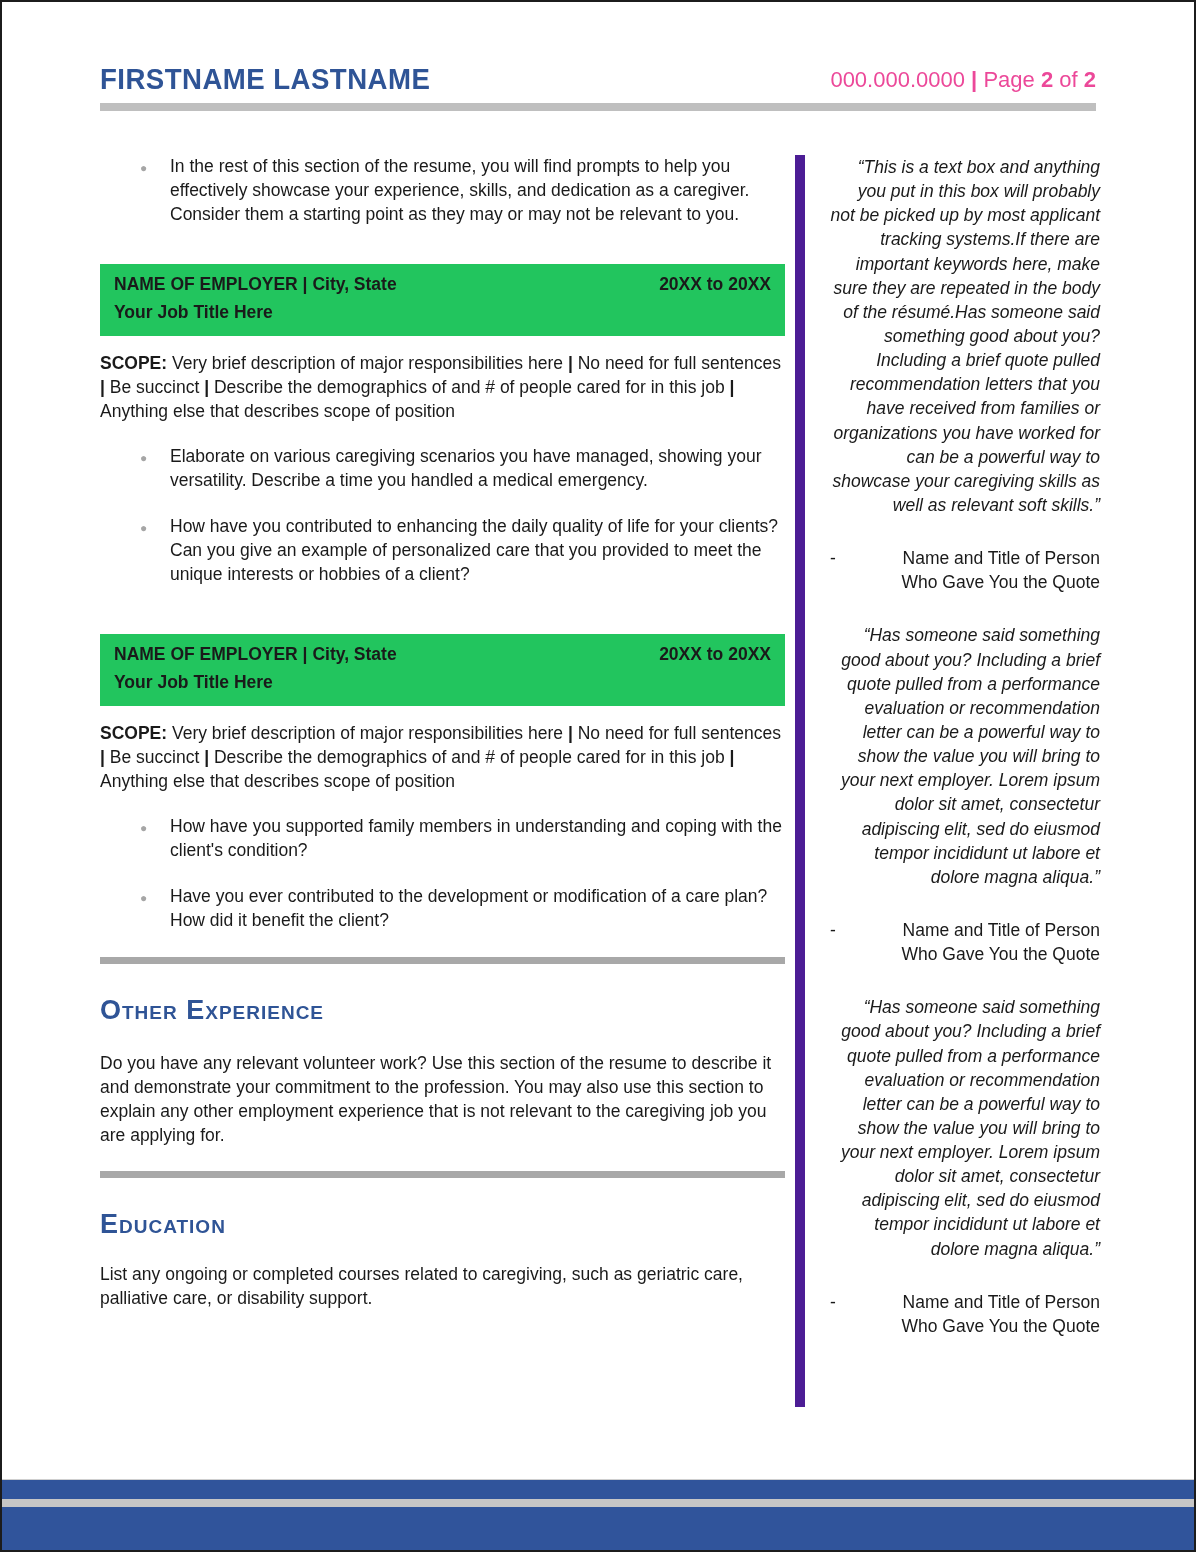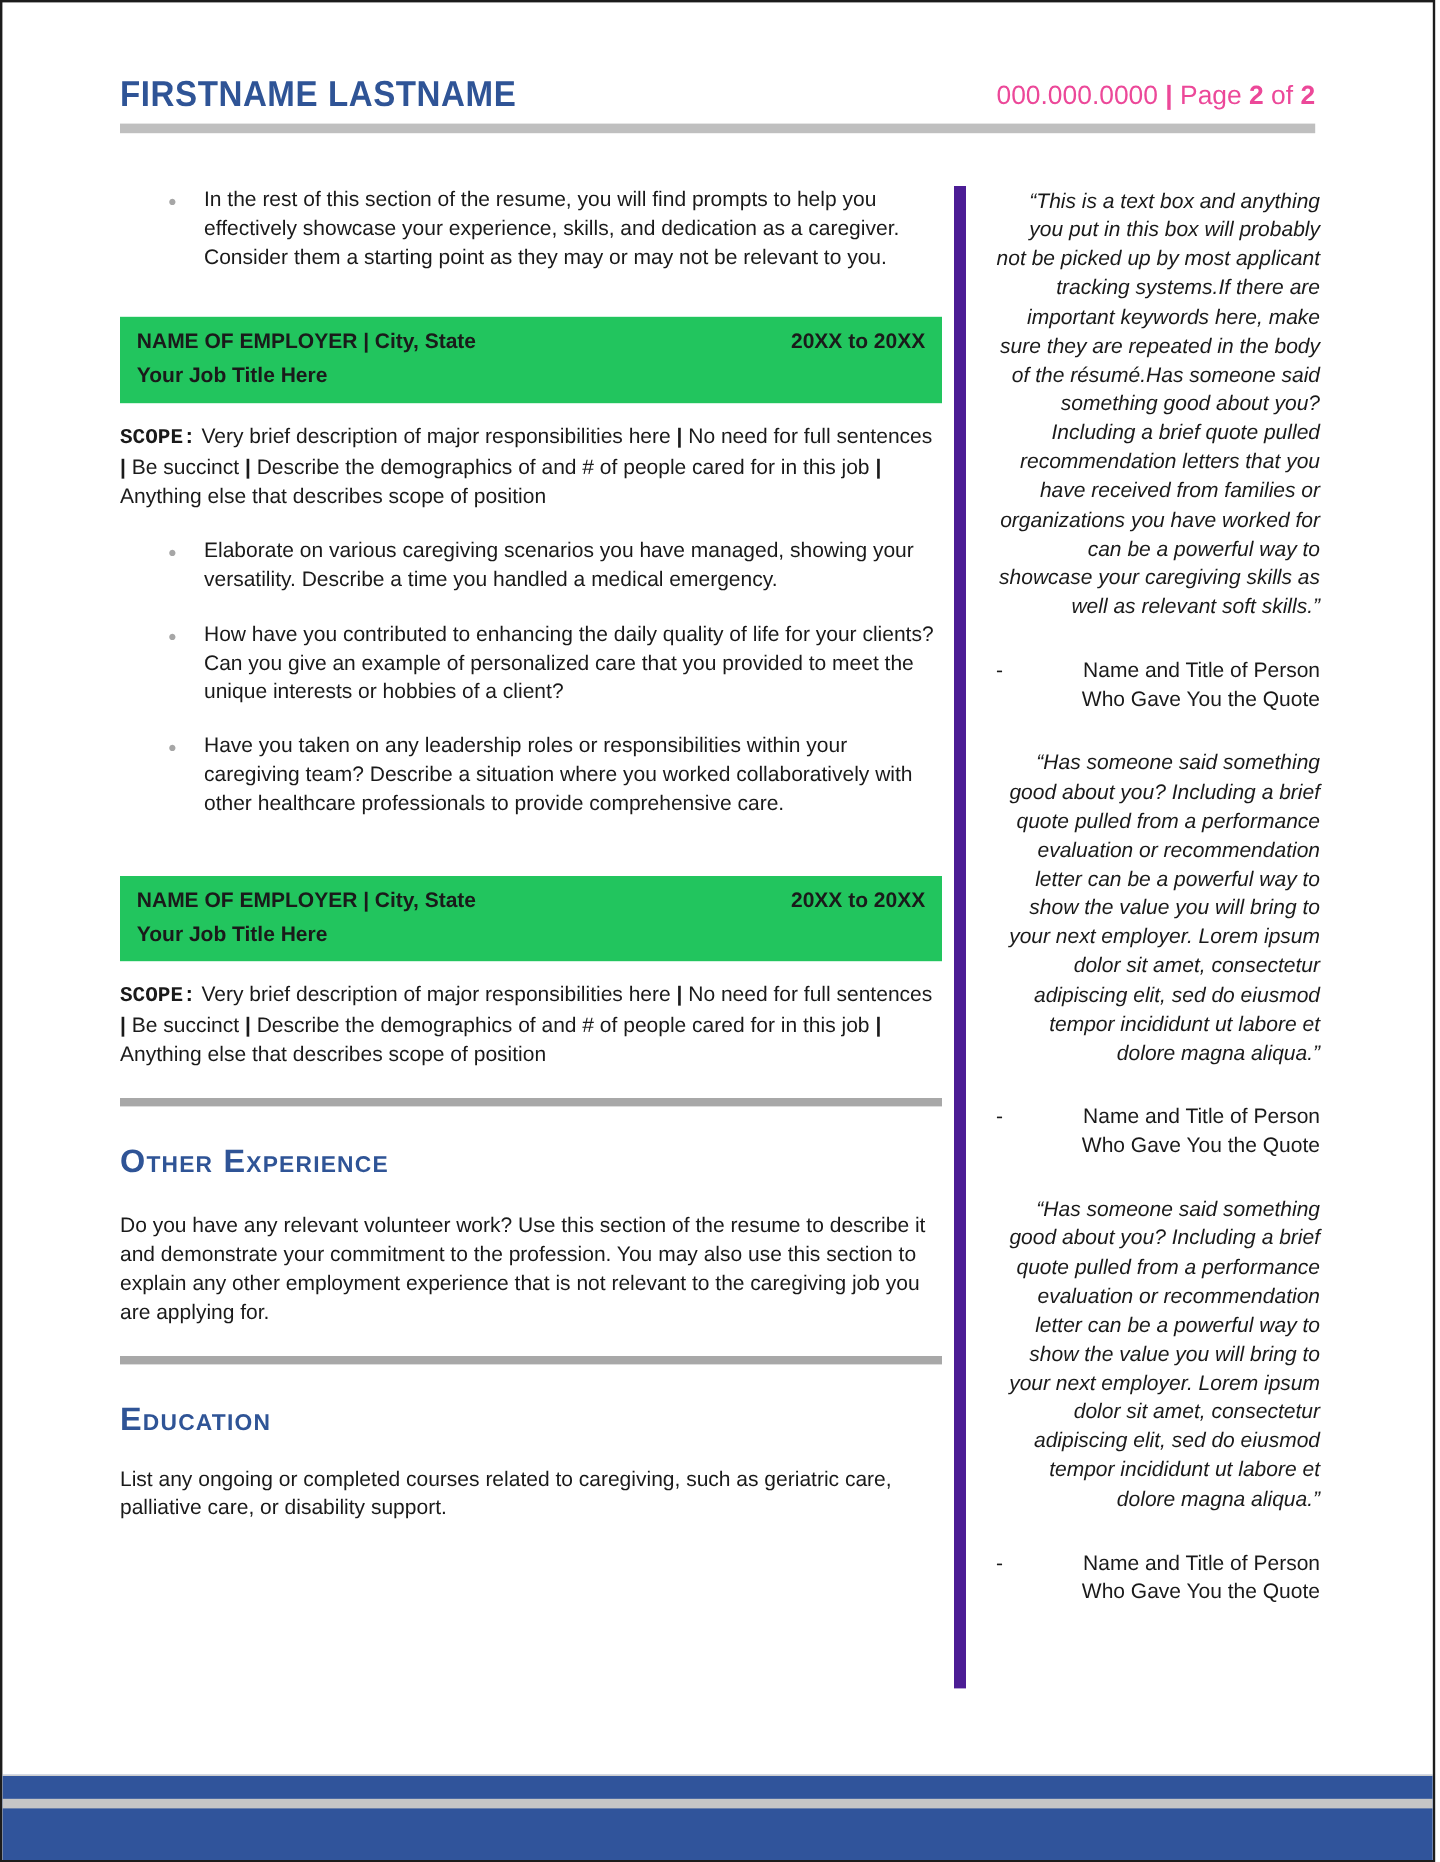--- a/index.html
+++ b/index.html
@@ -47,21 +47,21 @@
   ul.bullets.first li:first-child { margin-top:0; }
 
   .employer-block {
     background:#22c55e; margin-top:38px;
     padding:9px 14px 11px 14px;
   }
   .emp-row { display:flex; justify-content:space-between; font-weight:bold; }
   .emp-title { font-weight:bold; margin-top:4px; }
 
   .scope { margin:16px 0 0 0; }
-  .scope-label { font-weight:bold;font-family:Liberation Mono, monospace; }
+  .scope-label { font-weight:bold; }
   .pipe { font-weight:bold; }
 
   .divider { height:7px; background:#A8A8A8; margin-top:24px; }
 
   .section-title {
     margin:28px 0 0 0;
     font-size:27px; font-weight:bold; color:#2F5496;
     font-variant:small-caps; letter-spacing:1px;
   }
   .body-par { margin:24px 0 0 0; }
@@ -122,36 +122,39 @@
       </div>
 
       <p class="scope">
         <span class="scope-label">SCOPE:</span>
         <span>Very brief description of major responsibilities here <span class="pipe">|</span> No need for full sentences <span class="pipe">|</span> Be succinct <span class="pipe">|</span> Describe the demographics of and # of people cared for in this job <span class="pipe">|</span> Anything else that describes scope of position</span>
       </p>
 
       <ul class="bullets">
         <li>Elaborate on various caregiving scenarios you have managed, showing your versatility. Describe a time you handled a medical emergency.</li>
         <li>How have you contributed to enhancing the daily quality of life for your clients? Can you give an example of personalized care that you provided to meet the unique interests or hobbies of a client?</li>
-        <li>Have you taken on any leadership roles or responsibilities within your caregiving team? Describe a situation where you worked collaboratively with other healthcare professionals to provide comprehensive care.</li>
       </ul>
 
       <div class="employer-block" style="margin-top:48px;">
         <div class="emp-row">
           <span>NAME OF EMPLOYER | City, State</span>
           <span>20XX to 20XX</span>
         </div>
         <div class="emp-title">Your Job Title Here</div>
       </div>
 
       <p class="scope">
         <span class="scope-label">SCOPE:</span>
         <span>Very brief description of major responsibilities here <span class="pipe">|</span> No need for full sentences <span class="pipe">|</span> Be succinct <span class="pipe">|</span> Describe the demographics of and # of people cared for in this job <span class="pipe">|</span> Anything else that describes scope of position</span>
       </p>
 
+      <ul class="bullets">
+        <li>How have you supported family members in understanding and coping with the client's condition?</li>
+        <li>Have you ever contributed to the development or modification of a care plan? How did it benefit the client?</li>
+      </ul>
 
       <div class="divider"></div>
       <h2 class="section-title">Other Experience</h2>
       <p class="body-par">Do you have any relevant volunteer work? Use this section of the resume to describe it and demonstrate your commitment to the profession. You may also use this section to explain any other employment experience that is not relevant to the caregiving job you are applying for.</p>
 
       <div class="divider"></div>
       <h2 class="section-title">Education</h2>
       <p class="edu-courses">List any ongoing or completed courses related to caregiving, such as geriatric care, palliative care, or disability support.</p>
 
     </div>

